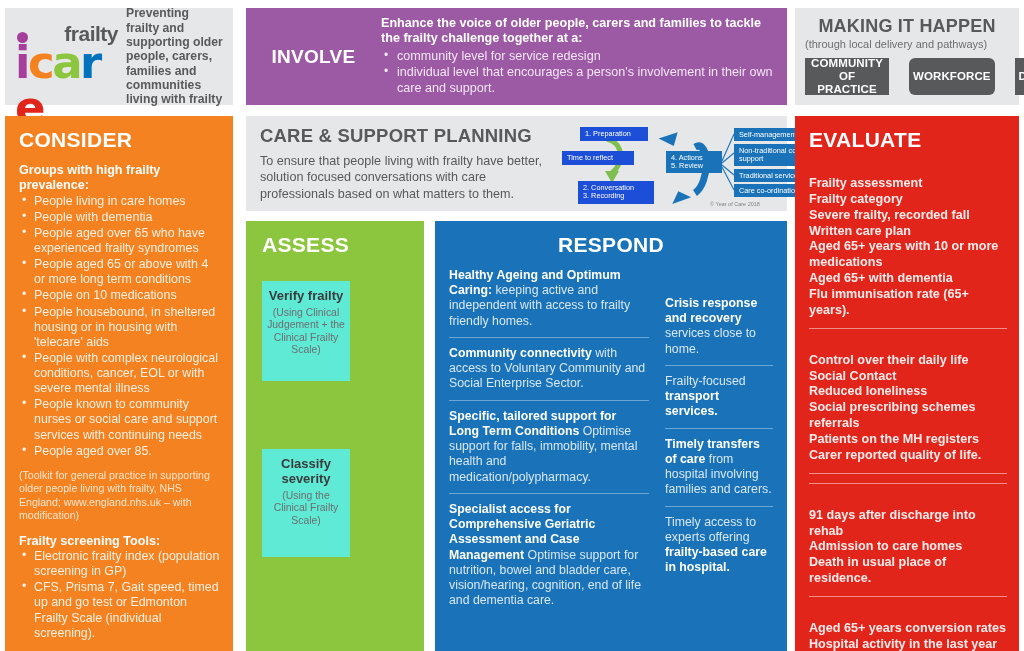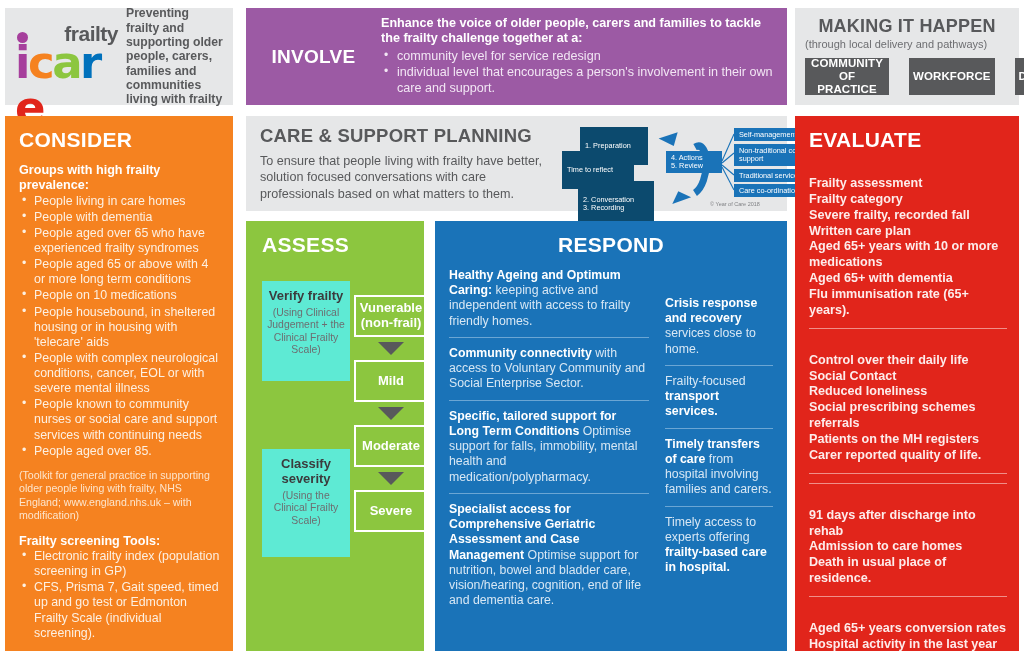--- a/index.html
+++ b/index.html
@@ -73,21 +73,21 @@
   .happen-sub {
     font-size:11px; color:#6d6e71; margin-top:1px;
   }
   .happen-chips { display:flex; gap:20px; margin-top:8px; justify-content:space-between; }
   .chip {
     background:#58595b; color:#fff; font-weight:bold; font-size:11.5px;
     display:flex; align-items:center; justify-content:center; text-align:center;
     padding:5px 4px; line-height:1.12; letter-spacing:0.1px;
   }
   .chip-1 { flex:0 0 84px; height:37px; }
-  .chip-2 { flex:0 0 72px; height:37px; }
+  .chip-2 { flex:0 0 72px; height:37px;border-radius:6px; }
   .chip-3 { flex:0 0 48px; height:37px; }
 
   
   .consider-panel {
     position:absolute; left:5px; top:116px; width:228px; height:535px;
     background:#f58220; color:#fff; padding:12px 12px 0 14px;
   }
   .consider-title {
     font-size:21px; font-weight:bold; letter-spacing:0.3px; color:#fff;
   }
@@ -116,21 +116,21 @@
   }
   .csp-left { flex:1; }
   .csp-title {
     font-size:18.5px; font-weight:bold; color:#58595b; letter-spacing:0.2px;
   }
   .csp-body {
     font-size:12.6px; line-height:1.3; color:#58595b; margin-top:6px; max-width:300px;
   }
   .csp-diagram { position:relative; width:225px; flex:0 0 225px; height:86px; }
   .dg-box { position:absolute; color:#fff; line-height:1.14; }
-  .dg-green { background:#0c4a6e; font-size:7.3px; padding:15px 5px; }
+  .dg-green { background:#1d4ed8; font-size:7.3px; padding:3px 5px; }
   .dg-blue  { background:#1a73b8; font-size:7.3px; padding:2.5px 5px; }
   .dg-prep { left:18px; top:2px; width:68px; }
   .dg-reflect { left:0px; top:26px; width:72px; }
   .dg-conv { left:16px; top:56px; width:76px; }
   .dg-act  { left:104px; top:26px; width:56px; }
   .dg-sm   { left:172px; top:3px;  width:120px; }
   .dg-nt   { left:172px; top:19px; width:120px; }
   .dg-ts   { left:172px; top:44px; width:120px; }
   .dg-cc   { left:172px; top:59px; width:120px; }
   .dg-copy {
@@ -297,29 +297,20 @@
       <div class="white-card wc-verify">
         <div class="wc-title">Verify frailty</div>
         <div class="wc-sub">(Using Clinical Judgement + the Clinical Frailty Scale)</div>
       </div>
 
       <div class="white-card wc-classify">
         <div class="wc-title">Classify severity</div>
         <div class="wc-sub">(Using the Clinical Frailty Scale)</div>
       </div>
 
-      <div class="stage-col">
-        <div class="stage stage-1">Vunerable (non-frail)</div>
-        <div class="arrow-down"></div>
-        <div class="stage stage-2">Mild</div>
-        <div class="arrow-down"></div>
-        <div class="stage stage-3">Moderate</div>
-        <div class="arrow-down"></div>
-        <div class="stage stage-4">Severe</div>
-      </div>
     </div>
   </div>
 
   <div class="respond-panel">
     <div class="respond-title">RESPOND</div>
     <div class="respond-cols">
 
       <div class="rcol-a">
         <div class="r-item"><b>Healthy Ageing and Optimum Caring:</b><span> keeping active and independent with access to frailty friendly homes.</span></div>
         <div class="r-rule"></div>

